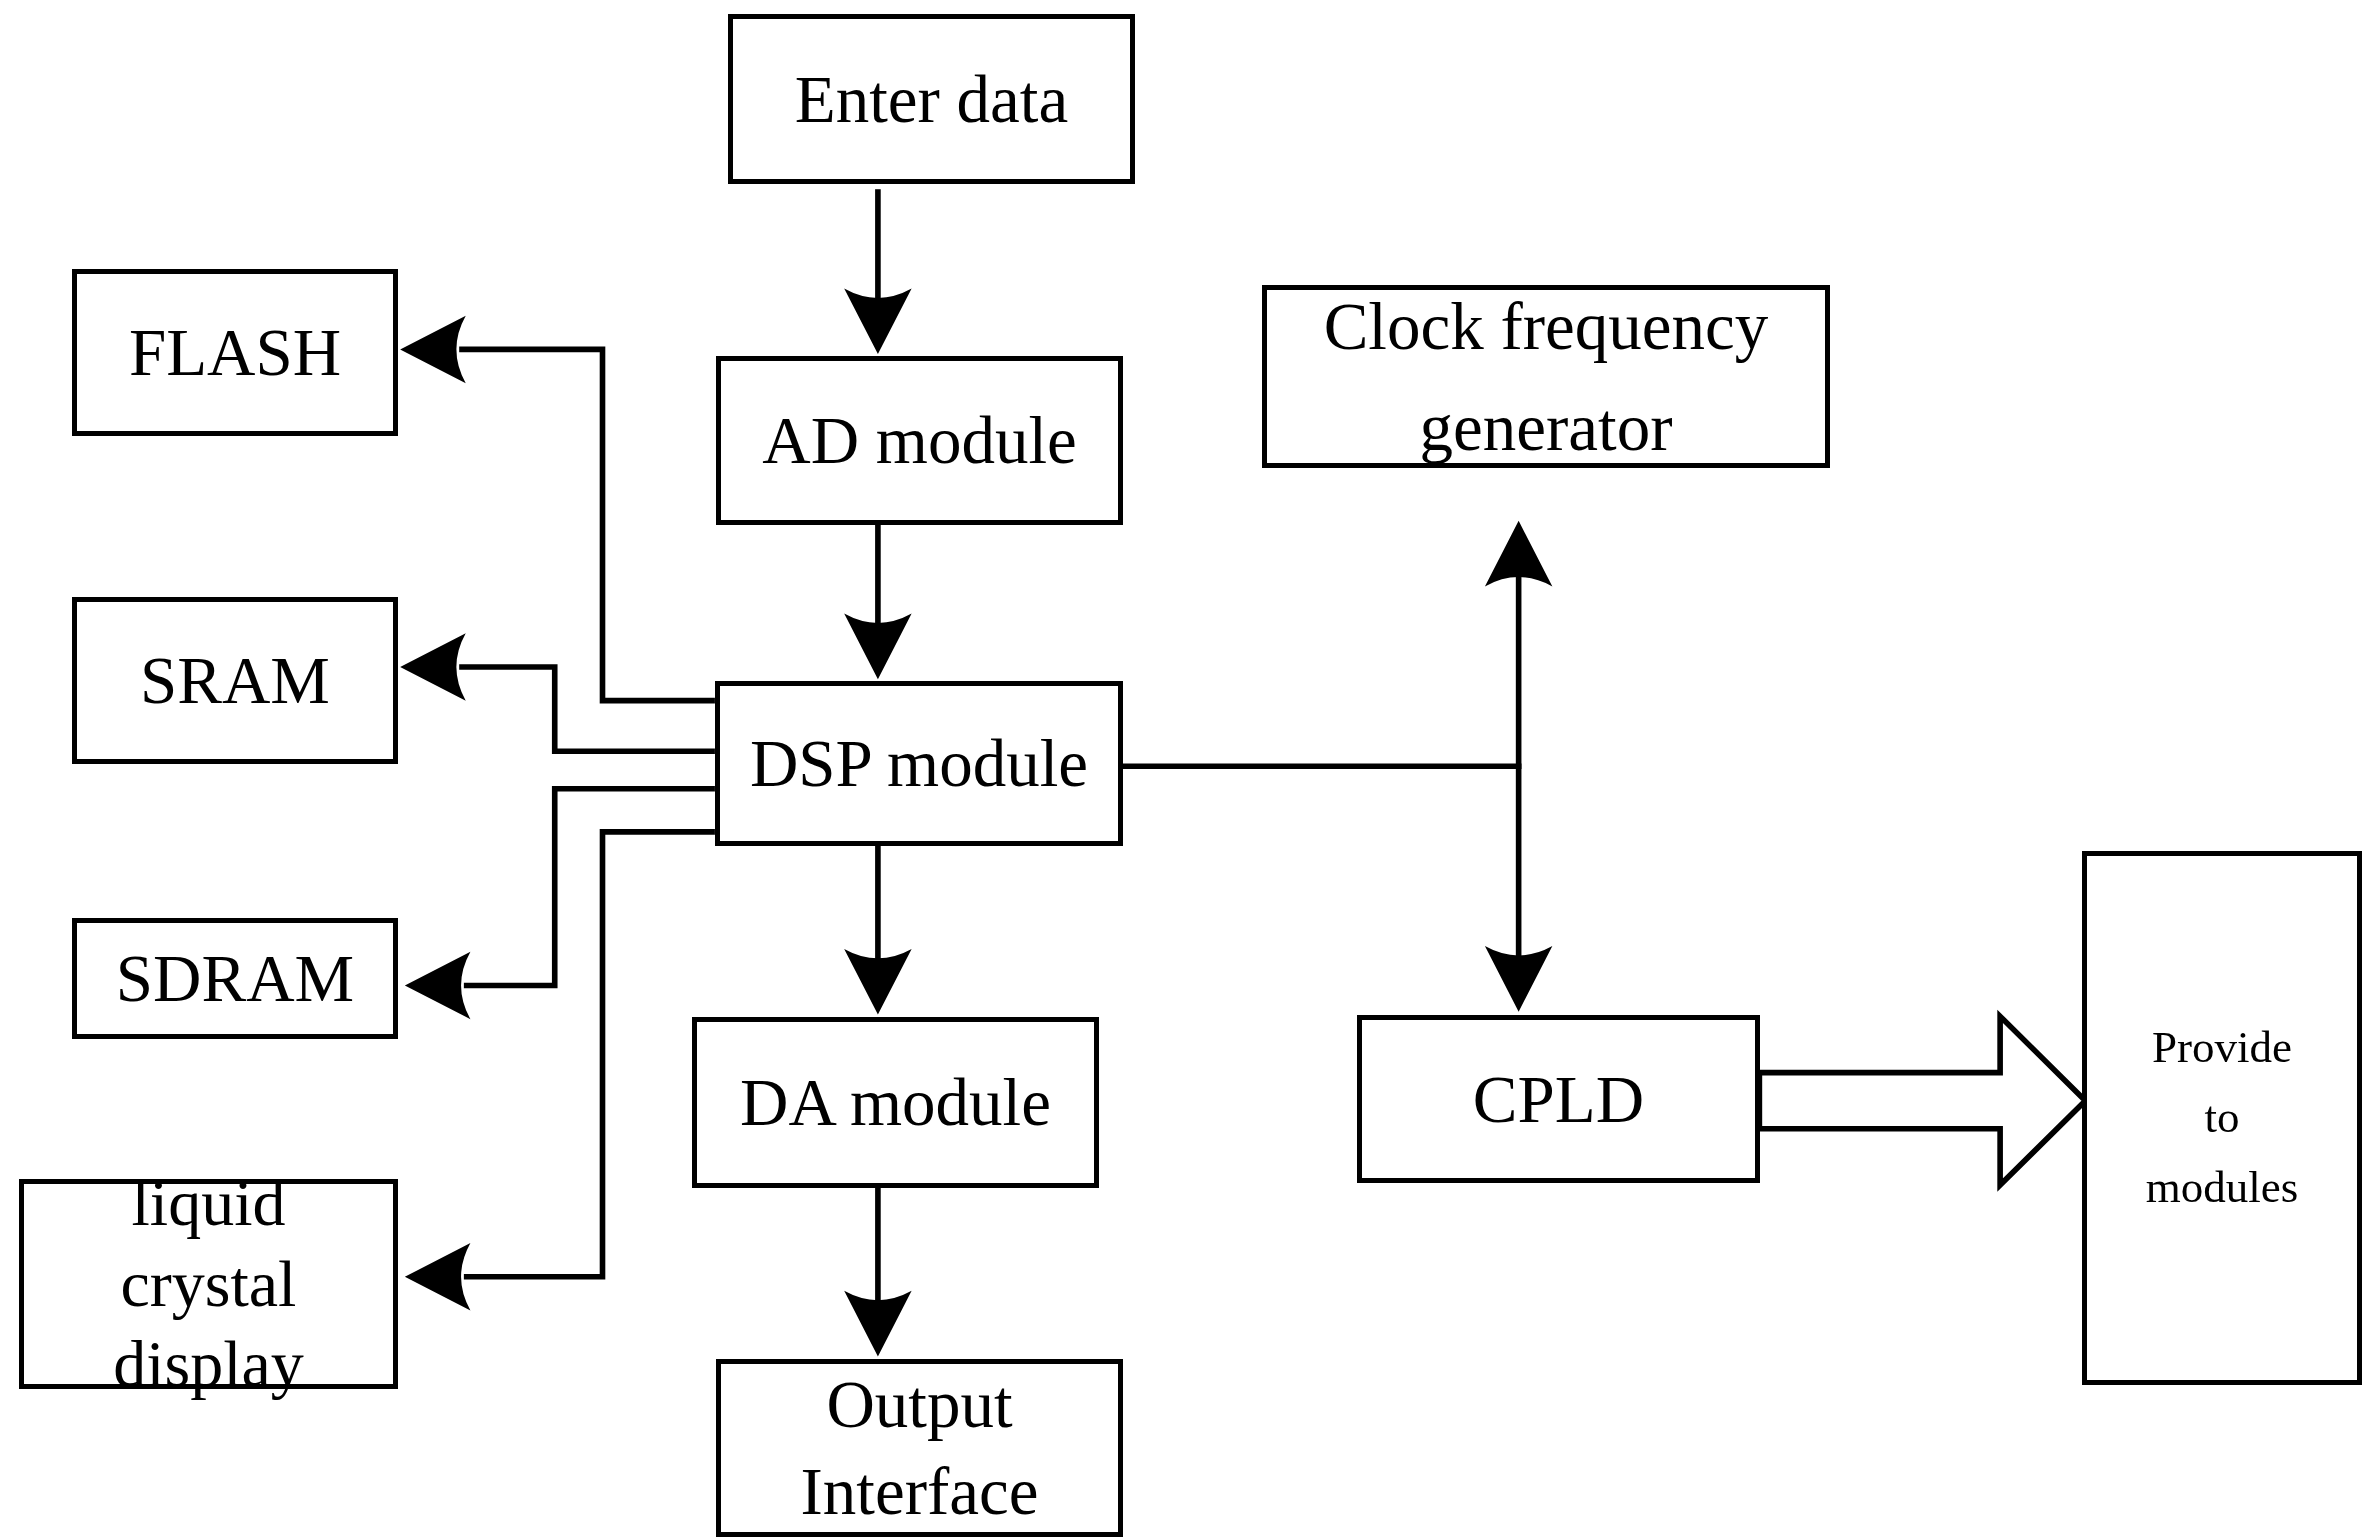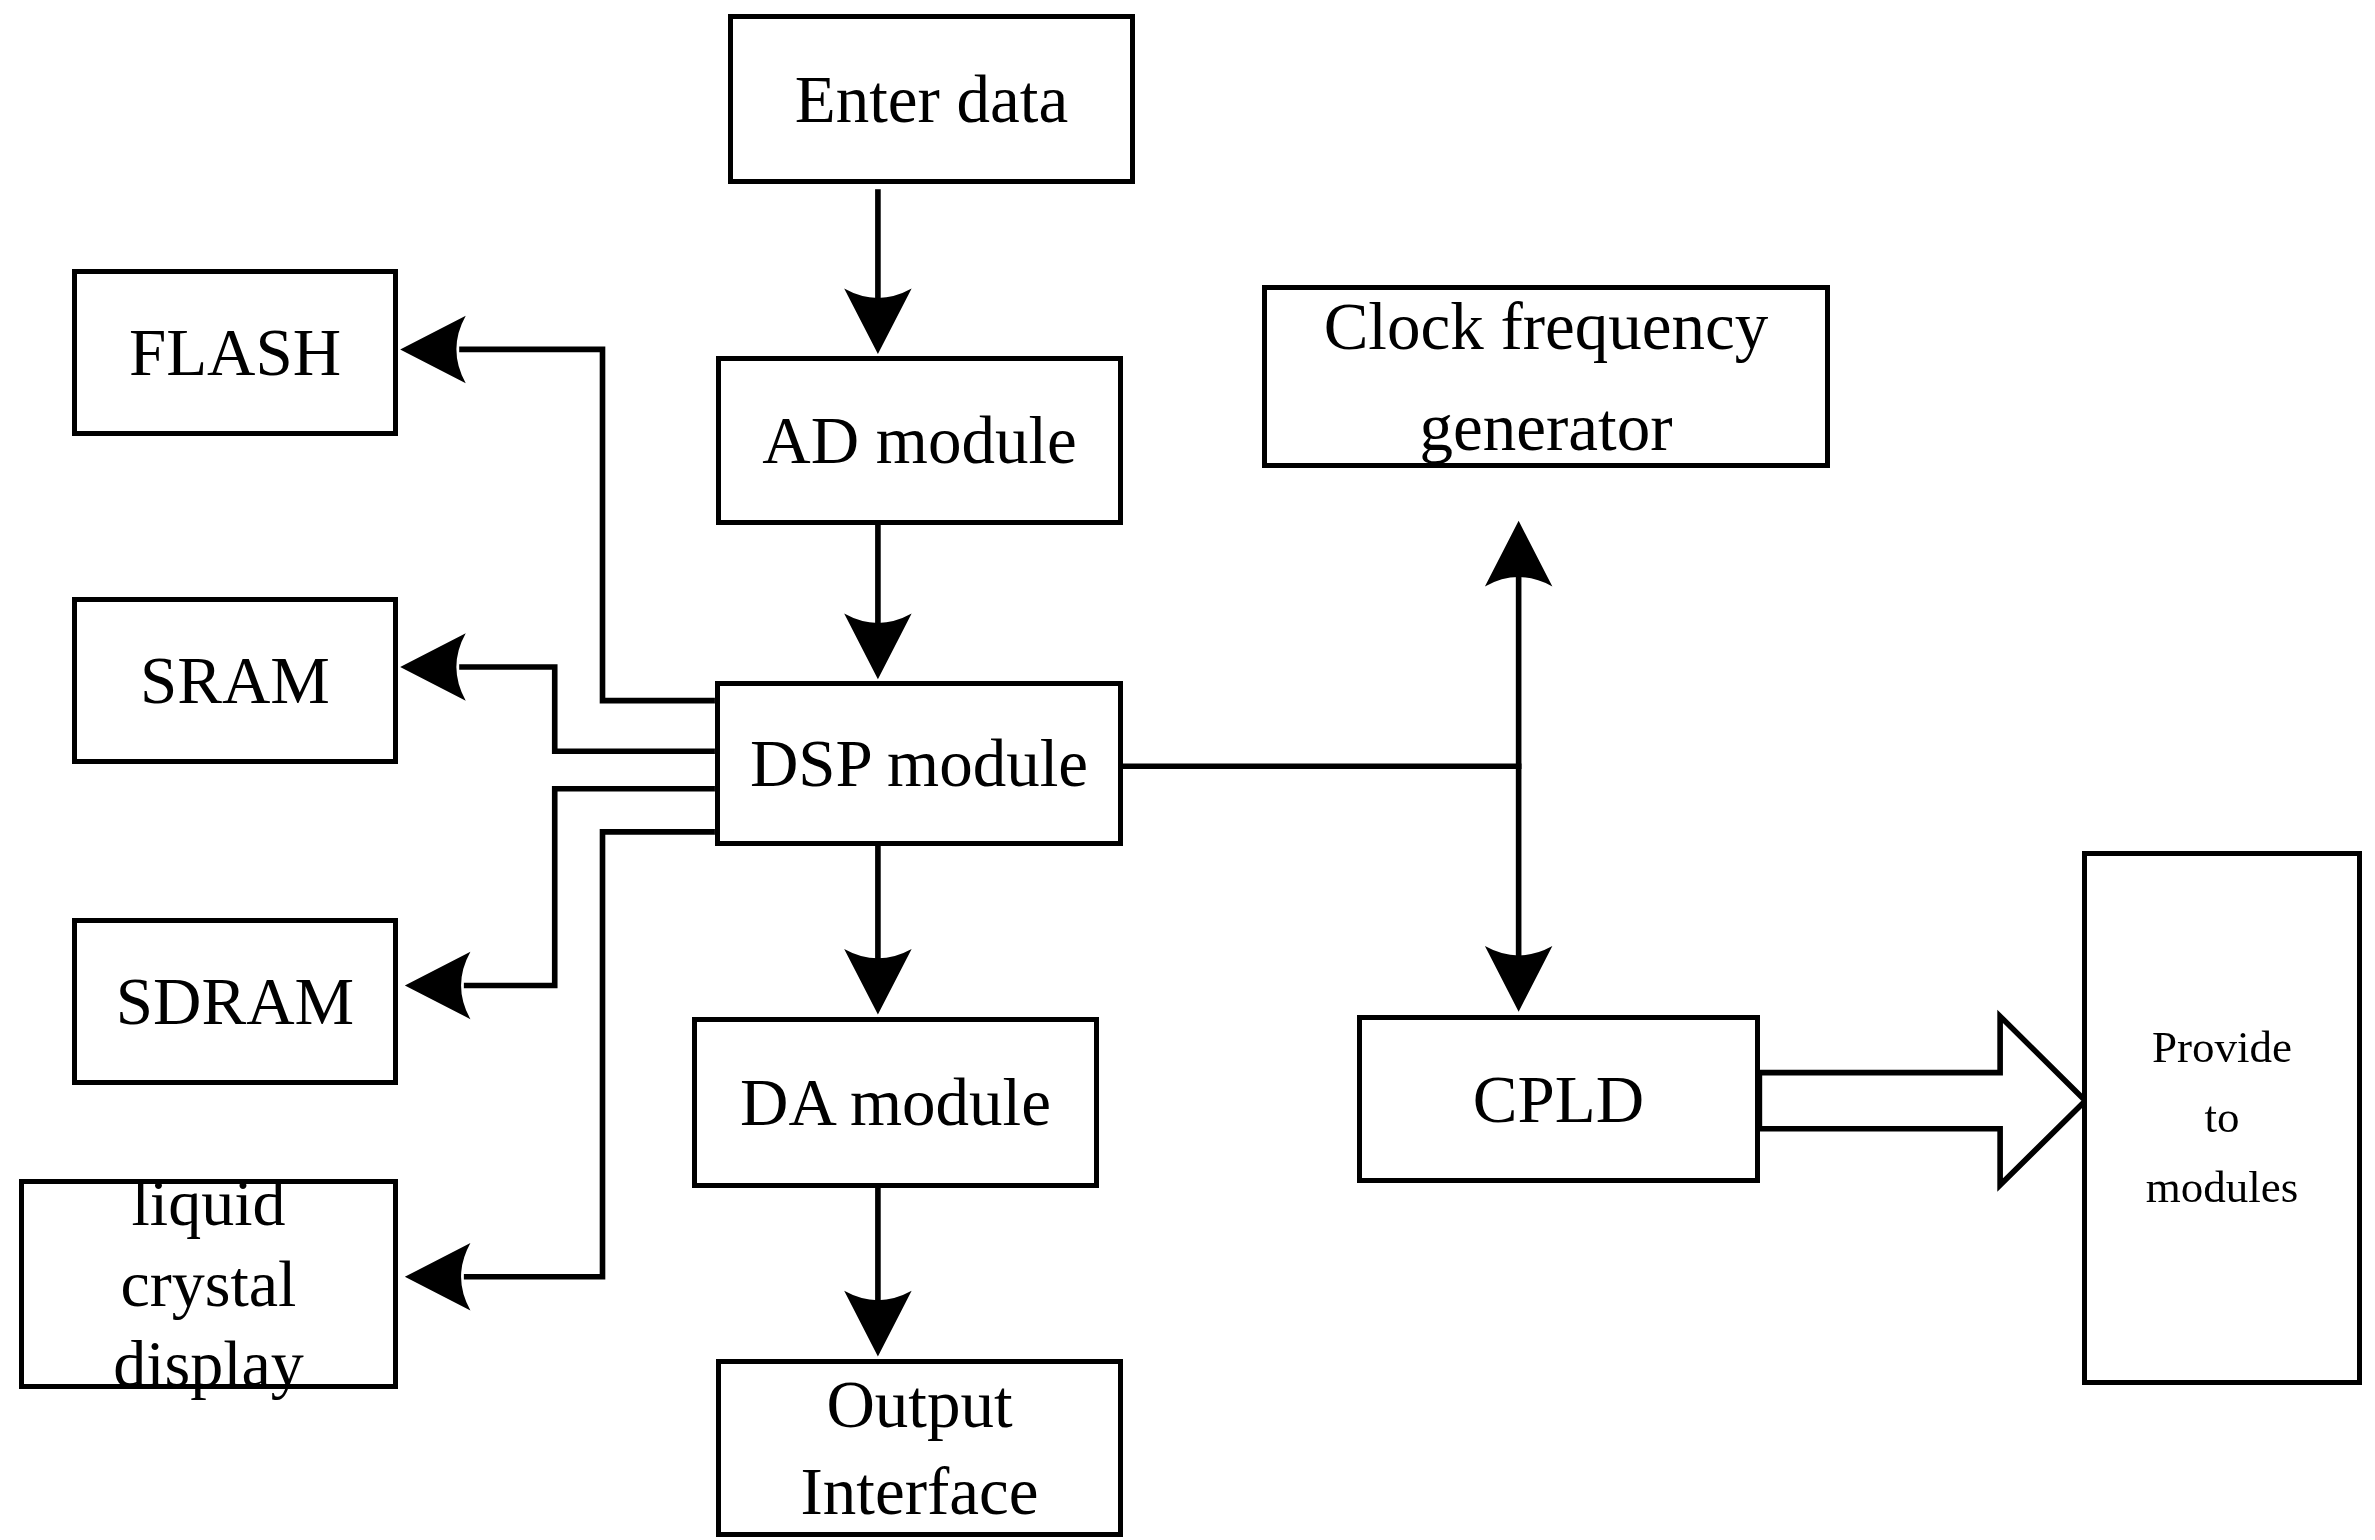--- a/index.html
+++ b/index.html
@@ -39,21 +39,21 @@
   .box span { display: block; white-space: nowrap; }
 
   
   .b-enter    { left: 716px;  top: 14px;   width: 407px; height: 170px; margin-left: 12px; }
   .b-ad       { left: 716px;  top: 356px;  width: 407px; height: 169px; }
   .b-dsp      { left: 715px;  top: 681px;  width: 408px; height: 165px; }
   .b-da       { left: 692px;  top: 1017px; width: 407px; height: 171px; }
   .b-output   { left: 716px;  top: 1359px; width: 407px; height: 178px; line-height: 1.3; }
   .b-flash    { left: 72px;   top: 269px;  width: 326px; height: 167px; }
   .b-sram     { left: 72px;   top: 597px;  width: 326px; height: 167px; }
-  .b-sdram    { left: 72px;   top: 918px;  width: 326px; height: 167px; }
+  .b-sdram    { left: 72px;   top: 918px;  width: 326px; height: 121px; }
   .b-lcd      { left: 19px;   top: 1179px; width: 379px; height: 210px; font-size: 66px; line-height: 1.22; }
   .b-clock    { left: 1262px; top: 285px;  width: 568px; height: 183px; line-height: 1.5; }
   .b-cpld     { left: 1357px; top: 1015px; width: 403px; height: 168px; }
   .b-provide  { left: 2082px; top: 851px;  width: 280px; height: 534px; font-size: 45px; line-height: 1.55; }
 </style>
 </head>
 <body>
 
 <div class="canvas">
 

